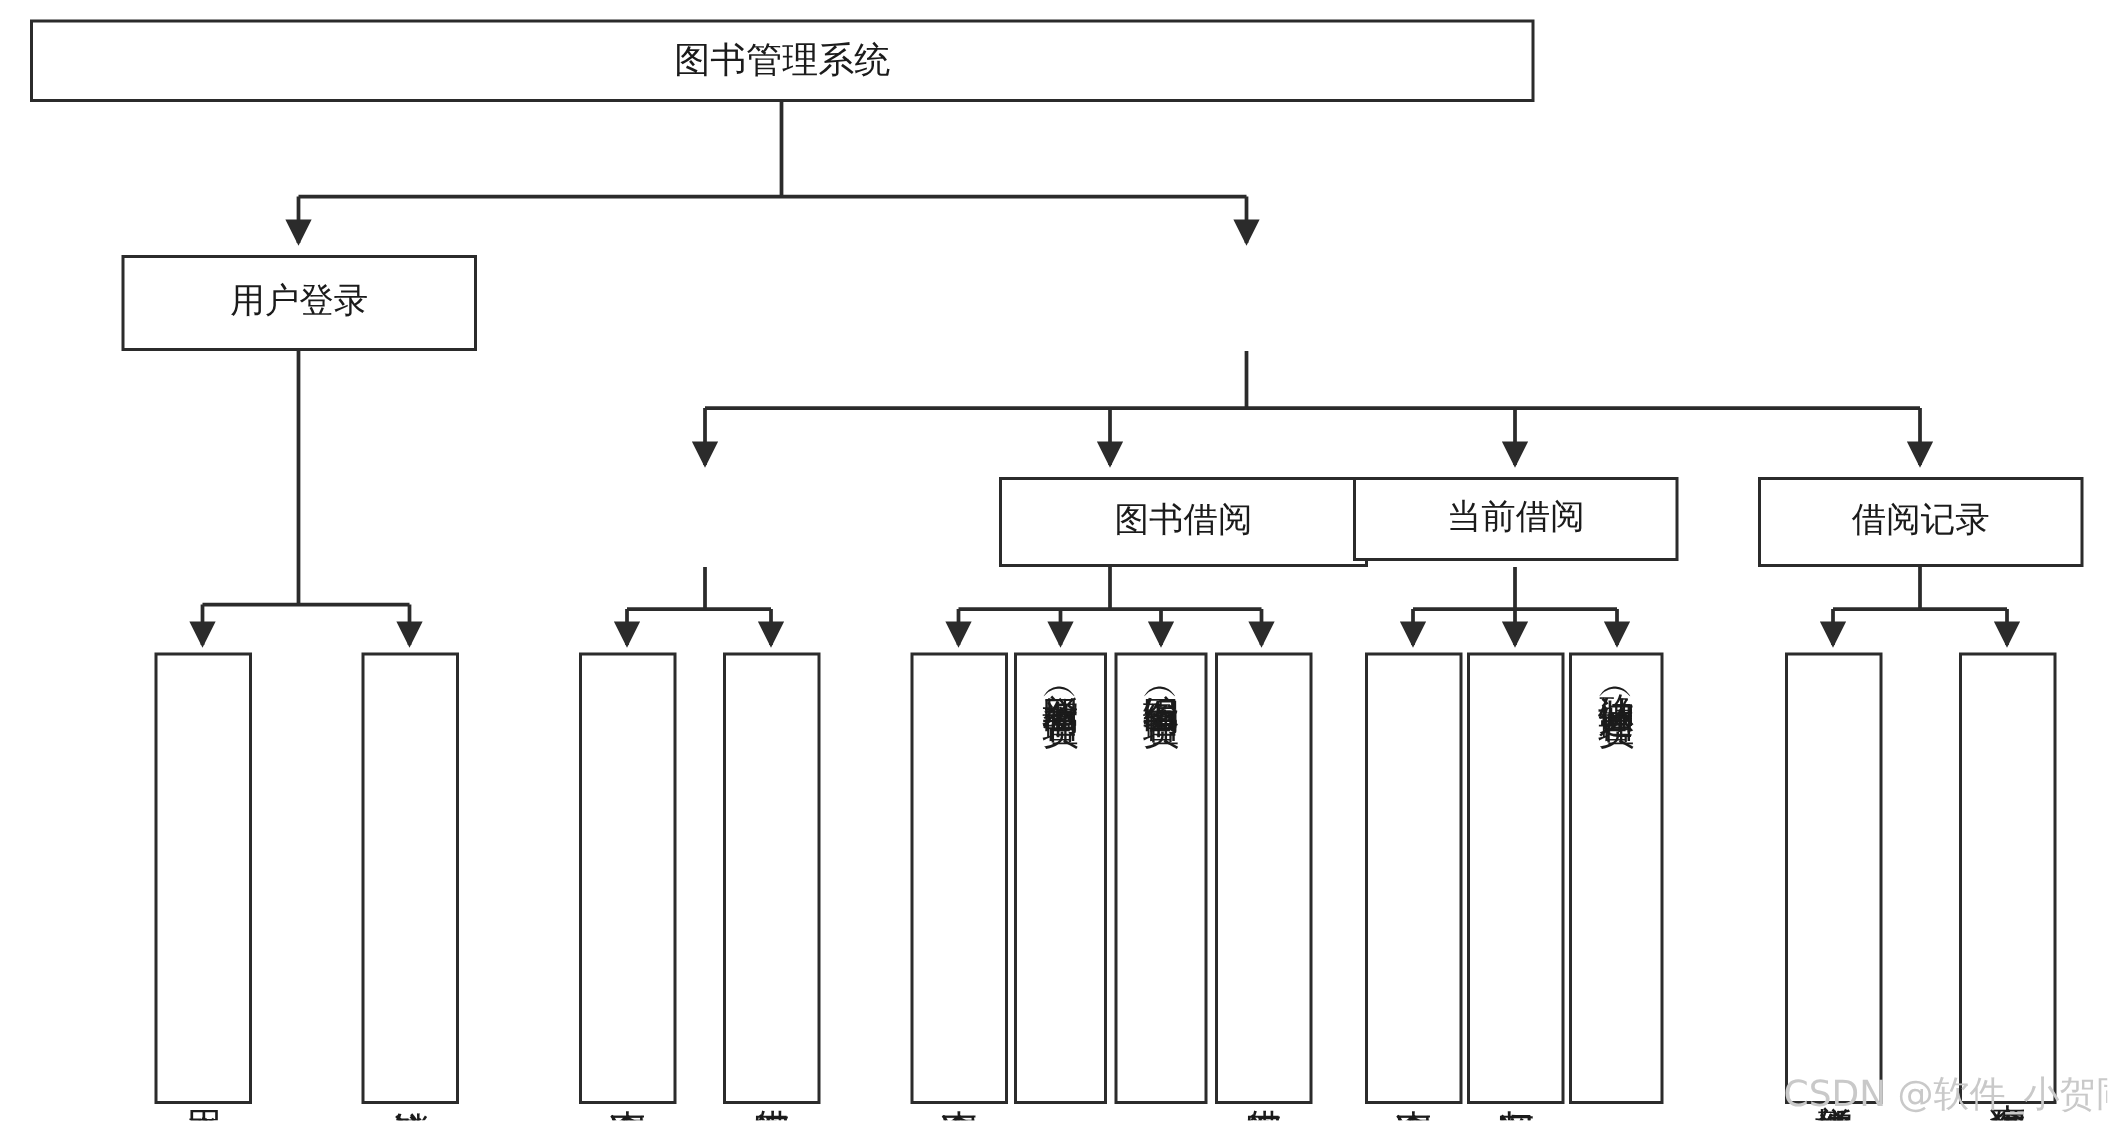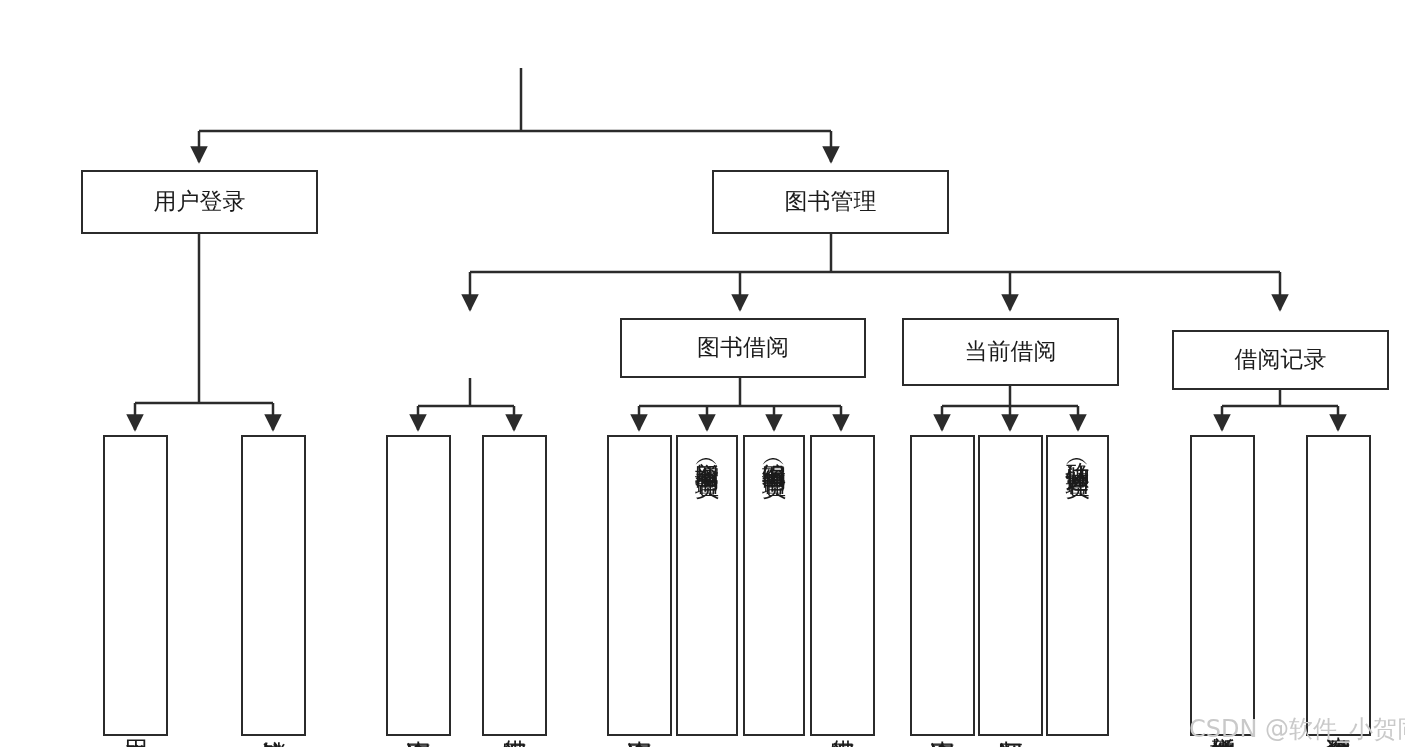--- a/index.html
+++ b/index.html
@@ -124,35 +124,35 @@
       <path d="M 1010 406 L 1010 430" marker-end="url(#arrow)"></path>
       <path d="M 1078 406 L 1078 430" marker-end="url(#arrow)"></path>
 
       <path d="M 1280 378 L 1280 406"></path>
       <path d="M 1222 406 L 1338 406"></path>
       <path d="M 1222 406 L 1222 430" marker-end="url(#arrow)"></path>
       <path d="M 1338 406 L 1338 430" marker-end="url(#arrow)"></path>
     </g>
   </svg>
 
+  <div class="node h root" style="left:20px; top:13px; width:1003px; height:55px;">
+    <span class="label">图书管理系统</span>
+  </div>
 
   <div class="node h" style="left:81px; top:170px; width:237px; height:64px;">
     <span class="label">用户登录</span>
   </div>
-  <div class="node h" style="left:712px; top:170px; width:237px; height:64px;">
-    <span class="label">图书管理</span>
-  </div>
-
-  <div class="node h" style="left:620px; top:318px; width:246px; height:60px;align-items:center;">
+
+  <div class="node h" style="left:666px; top:318px; width:246px; height:60px;align-items:center;">
     <span class="label">图书借阅</span>
   </div>
-  <div class="node h" style="left:902px; top:318px; width:217px; height:68px;">
+  <div class="node h" style="left:902px; top:318px; width:217px; height:56px;">
     <span class="label">当前借阅</span>
   </div>
-  <div class="node h" style="left:1172px; top:318px; width:217px; height:60px;margin-top:12px;">
+  <div class="node h" style="left:1172px; top:318px; width:217px; height:60px;">
     <span class="label">借阅记录</span>
   </div>
 
   <div class="node v" style="left:103px; top:435px; width:65px; height:301px;">
     <span class="label">用户登录</span>
   </div>
   <div class="node v" style="left:241px; top:435px; width:65px; height:301px;">
     <span class="label">注销登录</span>
   </div>
 

